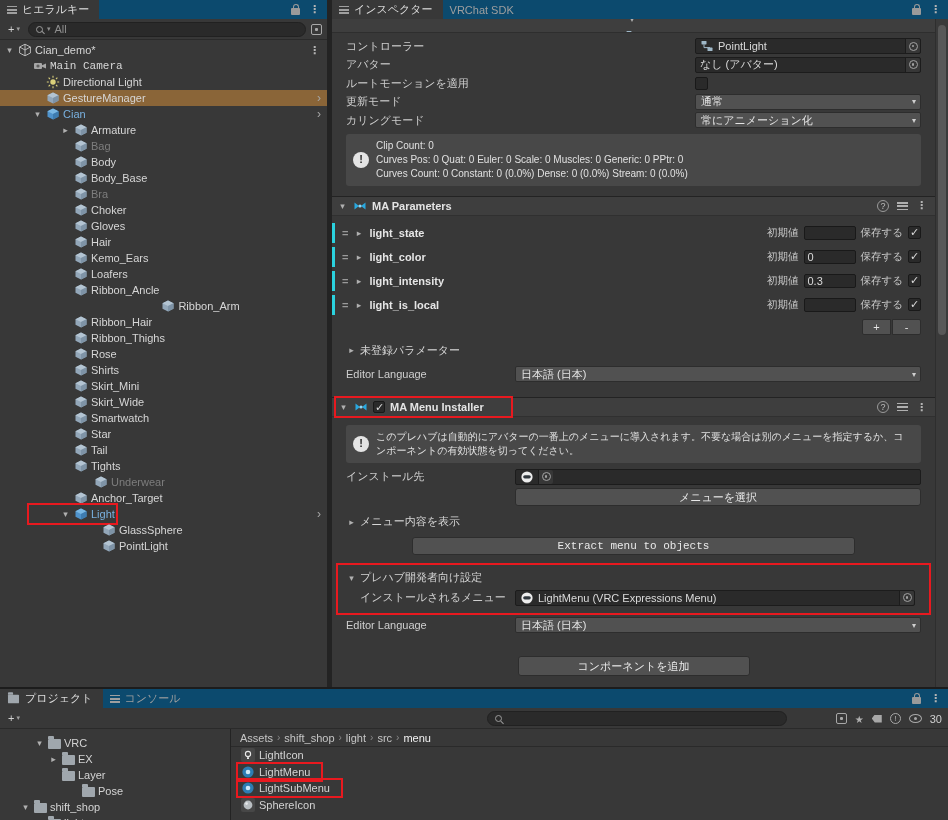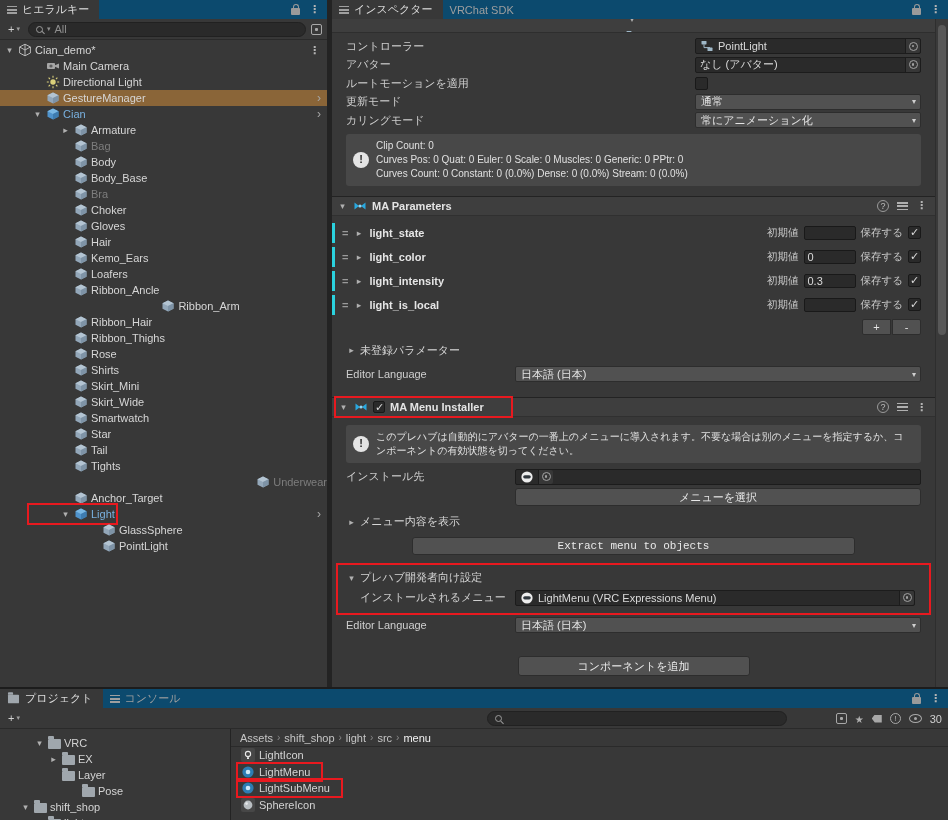--- a/index.html
+++ b/index.html
@@ -183,21 +183,21 @@
               <span class="tico">
                 <svg viewBox="0 0 14 14">
                   <path d="M7 1.2 12.4 4v6L7 12.8 1.6 10V4Z" fill="none" stroke="#b9b9b9"></path>
                   <path d="M7 1.2V7M7 7 1.6 4M7 7l5.4-3M7 7v5.8" stroke="#b9b9b9" fill="none"></path>
                 </svg>
               </span>
               <span class="hlbl">Cian_demo*</span>
             </span>
             <span class="kebab rowkebab"></span>
           </div>
-          <div class="hrow" style="padding-left: 32px;">
+          <div class="hrow" style="padding-left: 19px; font-family: Liberation Mono, monospace;">
             <span class="hinner">
               <span class="tri"></span>
               <span class="tico">
                 <svg viewBox="0 0 14 14">
                   <rect x="1" y="4" width="8" height="6" rx="1" fill="#a6a6a6"></rect>
                   <path d="M9 6.2 13 4.4v5.2L9 7.8Z" fill="#a6a6a6"></path>
                   <circle cx="5" cy="7" r="1.6" fill="#5c5c5c"></circle>
                 </svg>
               </span>
               <span class="hlbl">Main Camera</span>
@@ -524,21 +524,21 @@
               <span class="tico">
                 <svg viewBox="0 0 14 14">
                   <path d="M7 1.5 12.5 4.2v5.6L7 12.5 1.5 9.8V4.2Z" fill="#93a7b9"></path>
                   <path d="M7 1.5 12.5 4.2 7 6.9 1.5 4.2Z" fill="#b3c4d2"></path>
                   <path d="M7 6.9l5.5-2.7v5.6L7 12.5Z" fill="#7e93a6"></path>
                 </svg>
               </span>
               <span class="hlbl">Tights</span>
             </span>
           </div>
-          <div class="hrow" style="padding-left: 80px; justify-content: flex-end;">
+          <div class="hrow" style="padding-left: 80px;">
             <span class="hinner">
               <span class="tri"></span>
               <span class="tico">
                 <svg viewBox="0 0 14 14">
                   <path d="M7 1.5 12.5 4.2v5.6L7 12.5 1.5 9.8V4.2Z" fill="#93a7b9"></path>
                   <path d="M7 1.5 12.5 4.2 7 6.9 1.5 4.2Z" fill="#b3c4d2"></path>
                   <path d="M7 6.9l5.5-2.7v5.6L7 12.5Z" fill="#7e93a6"></path>
                 </svg>
               </span>
               <span class="hlbl dim">Underwear</span>

